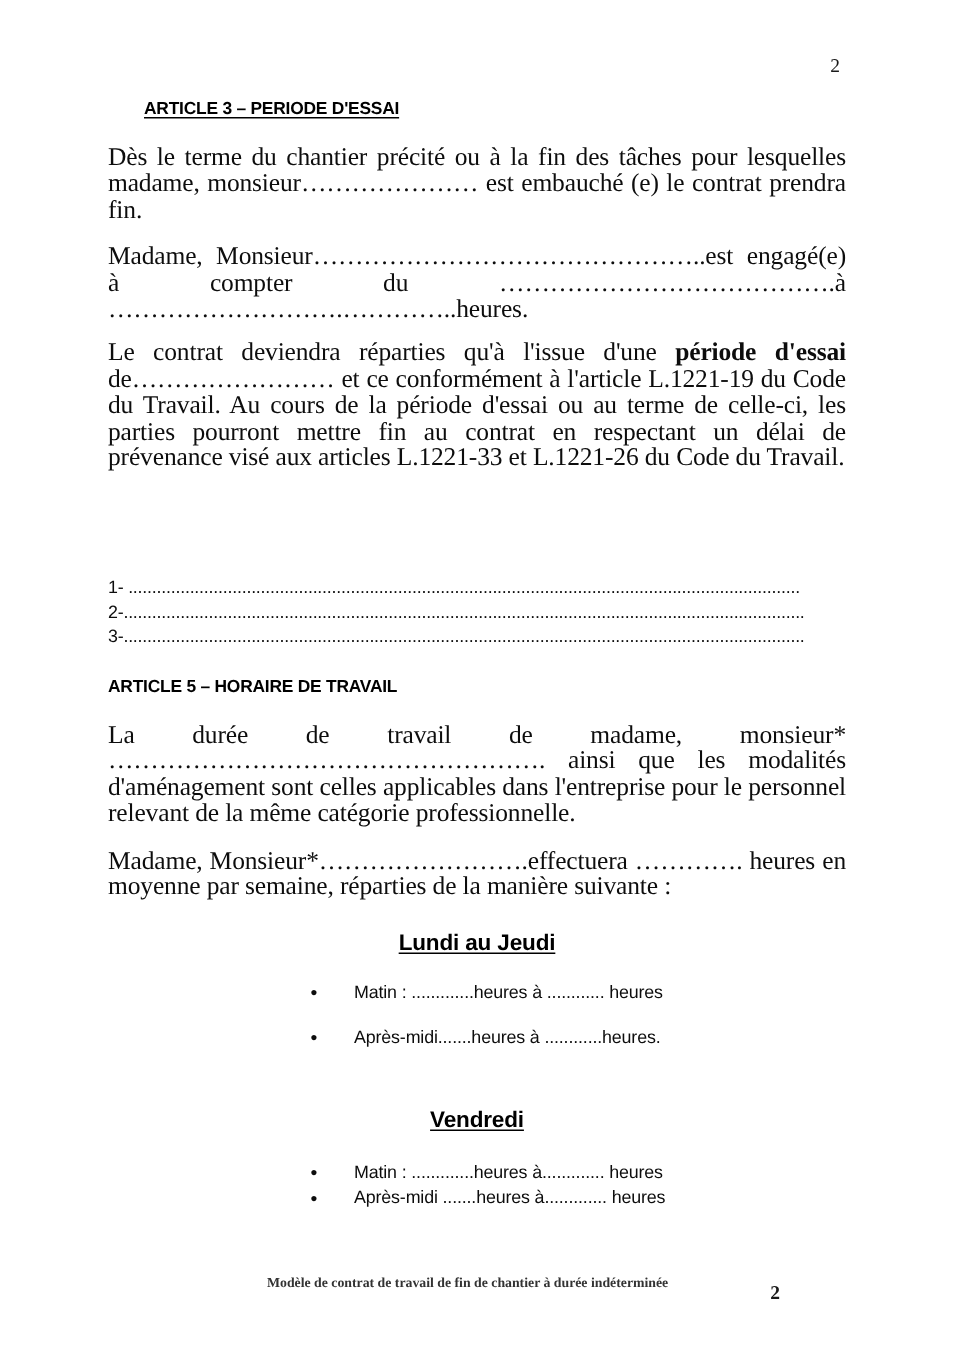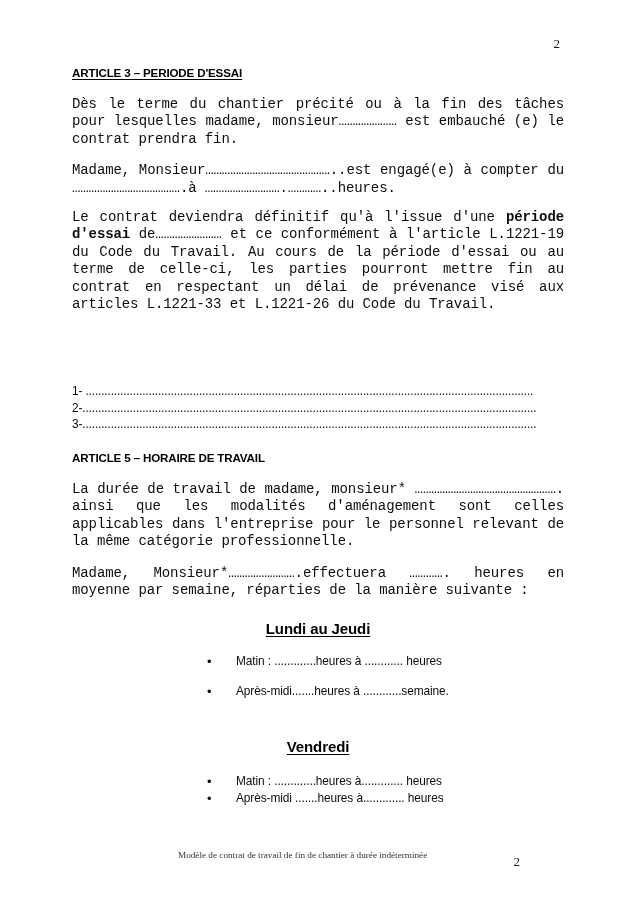--- a/index.html
+++ b/index.html
@@ -49,25 +49,26 @@
     font-weight: bold;
     font-size: 11.6px;
     letter-spacing: -0.15px;
     line-height: 14px;
     margin: 0;
     color: #000;
   }
   .article-heading.underlined {
     text-decoration: underline;
     text-underline-offset: 2px;
+    margin-left: 24px;
   }
   
   .para {
-    font-family: Liberation Mono, monospace;
-    font-size: 14px;
+    font-family: Liberation Serif, serif;
+    font-size: 17px;
     line-height: 17.4px;
     text-align: justify;
     margin: 0;
     color: #0d0d0d;
     letter-spacing: -0.1px;
   }
   .para b {
     font-weight: bold;
   }
   
@@ -129,20 +130,21 @@
   ul.sched.spaced li { margin-bottom: 13px; }
   ul.sched.tight li { margin-bottom: 0px; }
 
   
   .footer {
     position: absolute;
     left: 0;
     top: 850px;
     width: 592px;
     height: 40px;
+    font-weight: bold;
   }
   .footer-text {
     position: absolute;
     left: 178px;
     top: 0;
     font-family: "Liberation Serif", serif;
     font-size: 9.2px;
     line-height: 11px;
     color: #333333;
     white-space: nowrap;
@@ -165,21 +167,21 @@
   <div class="page-number-top">2</div>
 
   <div class="content">
 
     <div class="article-heading underlined">ARTICLE 3 – PERIODE D'ESSAI</div>
     <div class="sp-16"></div>
     <p class="para">Dès le terme du chantier précité ou à la fin des tâches pour lesquelles madame, monsieur………………… est embauché (e) le contrat prendra fin.</p>
     <div class="sp-14"></div>
     <p class="para">Madame, Monsieur………………………………………..est engagé(e) à compter du ………………………………….à ……………………….…………..heures.</p>
     <div class="sp-12"></div>
-    <p class="para"><span>Le contrat deviendra définitif qu'à l'issue d'une </span><b>période d'essai</b><span> de…………………… et ce conformément à l'article L.1221-19 du Code du Travail. Au cours de la période d'essai ou au terme de celle-ci, les parties pourront mettre fin au contrat en respectant un délai de prévenance visé aux articles L.1221-33 et L.1221-26 du Code du Travail.</span></p>
+    <p class="para"><span>Le contrat deviendra réparties qu'à l'issue d'une </span><b>période d'essai</b><span> de…………………… et ce conformément à l'article L.1221-19 du Code du Travail. Au cours de la période d'essai ou au terme de celle-ci, les parties pourront mettre fin au contrat en respectant un délai de prévenance visé aux articles L.1221-33 et L.1221-26 du Code du Travail.</span></p>
     <div class="sp-12"></div>
 
     <div class="sp-28"></div>
 
     <div class="sp-16"></div>
     <div class="sp-14"></div>
     <div class="task-lines">
       <div>1- ..............................................................................................................................................</div>
       <div>2-................................................................................................................................................</div>
       <div>3-................................................................................................................................................</div>
@@ -192,21 +194,21 @@
     <p class="para">La durée de travail de madame, monsieur* ……………………………………………. ainsi que les modalités d'aménagement sont celles applicables dans l'entreprise pour le personnel relevant de la même catégorie professionnelle.</p>
     <div class="sp-14"></div>
     <p class="para">Madame, Monsieur*…………………….effectuera …………. heures en moyenne par semaine, réparties de la manière suivante :</p>
 
     <div class="sp-22"></div>
 
     <div class="day-title">Lundi au Jeudi</div>
     <div class="sp-16"></div>
     <ul class="sched spaced">
       <li><span class="bullet">•</span><span>Matin : .............heures à ............ heures</span></li>
-      <li><span class="bullet">•</span><span>Après-midi.......heures à  ............semaine.</span></li>
+      <li><span class="bullet">•</span><span>Après-midi.......heures à  ............heures.</span></li>
     </ul>
 
     <div class="sp-26"></div>
 
     <div class="day-title">Vendredi</div>
     <div class="sp-18"></div>
     <ul class="sched tight">
       <li><span class="bullet">•</span><span>Matin : .............heures à............. heures</span></li>
       <li><span class="bullet">•</span><span>Après-midi .......heures à............. heures</span></li>
     </ul>

